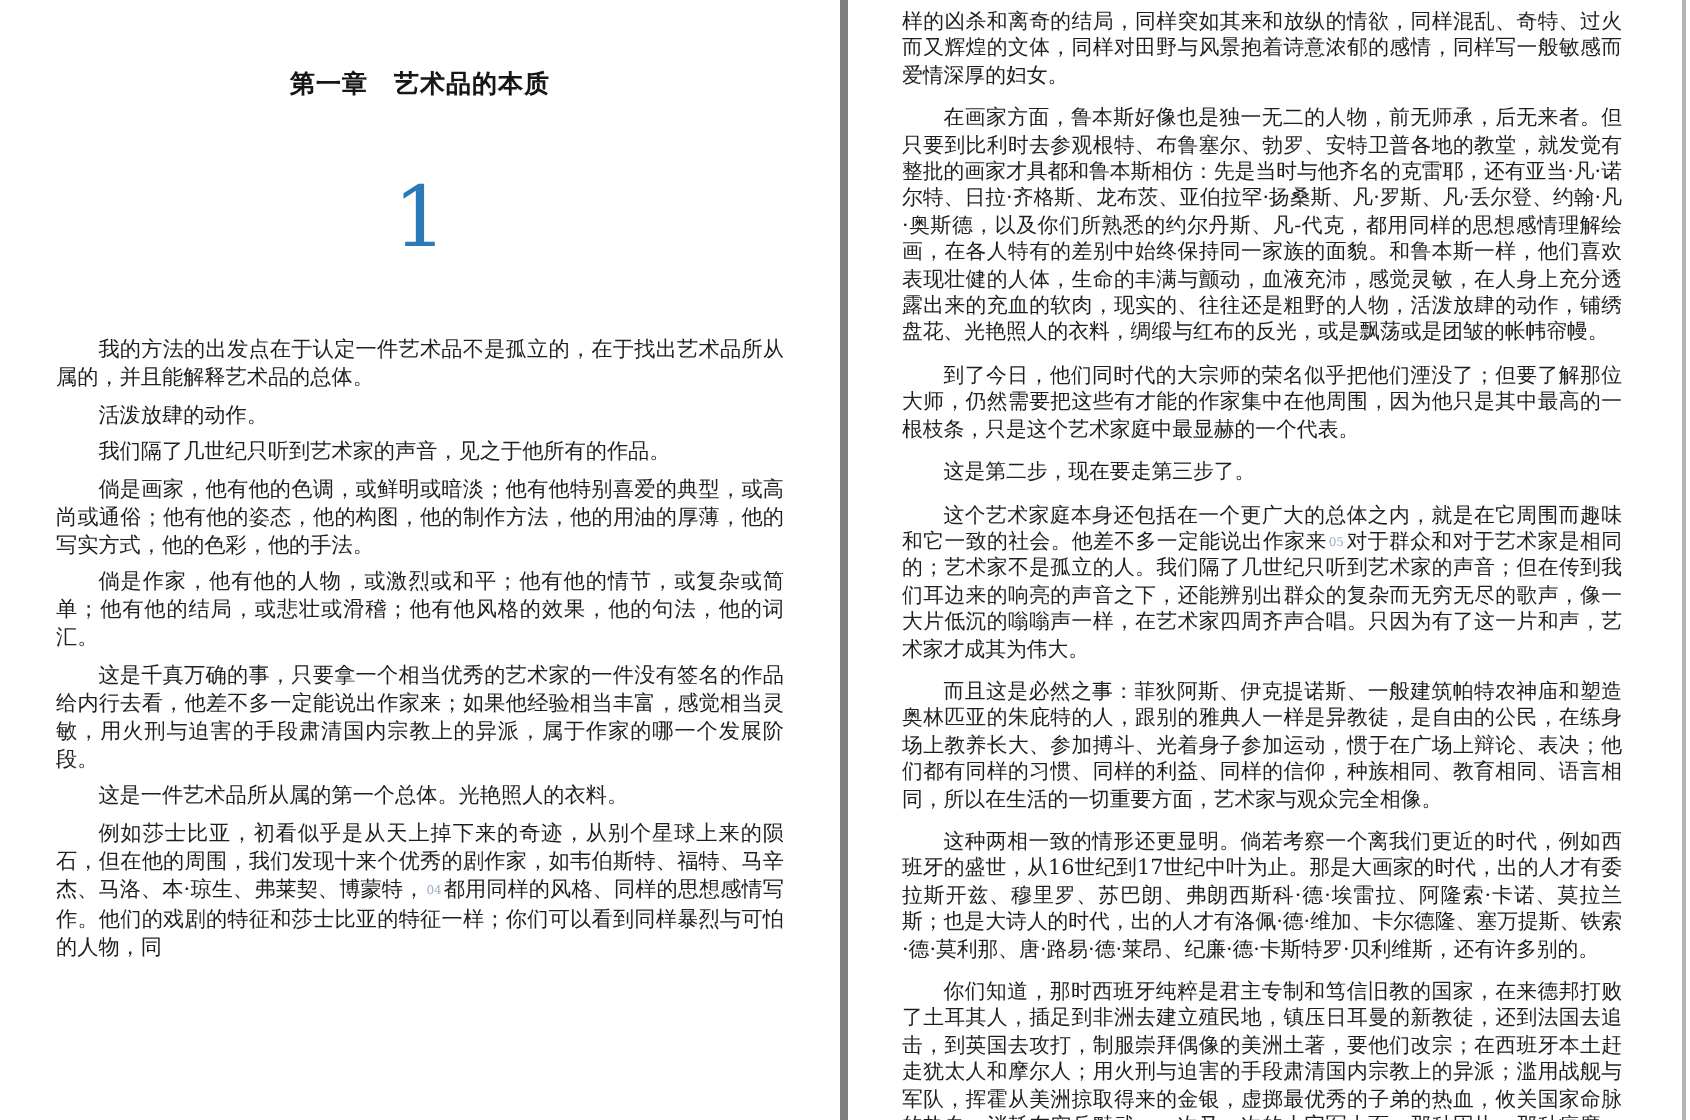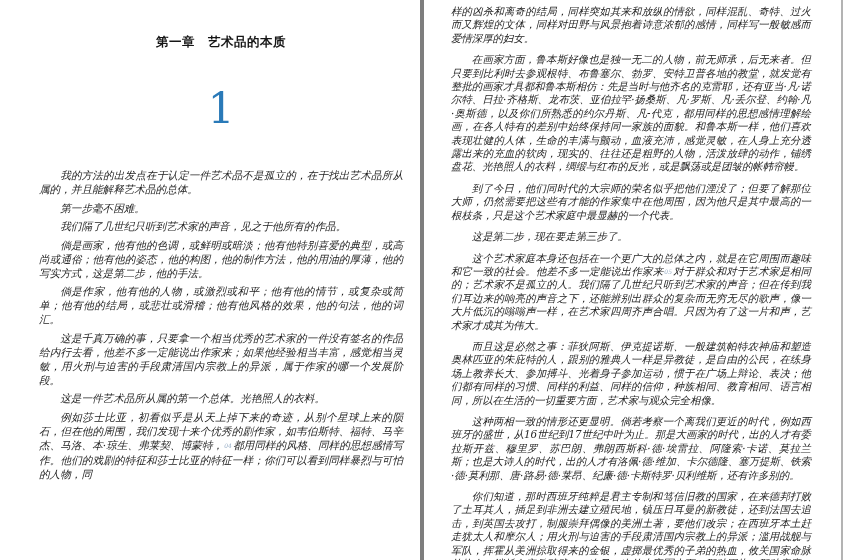--- a/index.html
+++ b/index.html
@@ -1,47 +1,47 @@
 <!DOCTYPE html>
 <html><head>
 <meta charset="utf-8">
 <style>
   html,body{margin:0;padding:0;background:#ffffff;}
   .stage{position:relative;width:845px;height:560px;background:#ffffff;overflow:hidden;
          font-family:"DejaVu Serif","Liberation Serif",serif;color:#1f1f1f;}
   .page{position:absolute;top:0;height:560px;background:#ffffff;overflow:hidden;}
-  .page-left{left:0;width:420px;margin-left:11px;}
+  .page-left{left:0;width:420px;}
   .page-right{left:424px;width:419px;}
   .divider{position:absolute;top:0;left:420px;width:4px;height:560px;background:#7e7e7e;}
   .right-edge{position:absolute;top:0;right:0;width:2px;height:560px;background:#b3b3b3;}
   .chapter{position:absolute;top:34px;left:0;width:100%;text-align:center;
            font-weight:bold;font-size:12.5px;letter-spacing:.5px;color:#161616;}
   .secnum{position:absolute;top:88px;left:0;width:100%;text-align:center;
           font-size:42px;line-height:42px;font-family:"DejaVu Serif",serif;}
   .body{position:absolute;text-align:justify;}
   .body-left{top:168px;left:28px;width:364px;font-size:10.6px;line-height:14px;}
   .body-right{top:5px;left:27px;width:360px;font-size:10.4px;line-height:13.4px;}
-  .body p{margin:0 0 4.5px 0;text-indent:2em;font-style:italic;}
+  .body p{margin:0 0 4.5px 0;text-indent:2em;}
   .body-right p{margin-bottom:8px;}
   .noindent{text-indent:0 !important;}
   .fn{font-size:6px;color:#9ab0c8;vertical-align:1px;padding:0 1px;cursor:pointer;}
 </style>
 </head>
 <body>
 
 <div class="stage">
 
   <div class="page page-left">
     <div class="chapter">第一章　艺术品的本质</div>
     <div class="secnum" style="color: rgb(42, 122, 184);">1</div>
     <div class="body body-left">
       <p>我的方法的出发点在于认定一件艺术品不是孤立的，在于找出艺术品所从属的，并且能解释艺术品的总体。</p>
-      <p>第一步毫不困难。</p>
+      <p>活泼放肆的动作。</p>
       <p>我们隔了几世纪只听到艺术家的声音，见之于他所有的作品。</p>
-      <p>倘是画家，他有他的色调，或鲜明或暗淡；他有他特别喜爱的典型，或高尚或通俗；他有他的姿态，他的构图，他的制作方法，他的用油的厚薄，他的写实方式，这是第二步，他的手法。</p>
+      <p>倘是画家，他有他的色调，或鲜明或暗淡；他有他特别喜爱的典型，或高尚或通俗；他有他的姿态，他的构图，他的制作方法，他的用油的厚薄，他的写实方式，他的色彩，他的手法。</p>
       <p>倘是作家，他有他的人物，或激烈或和平；他有他的情节，或复杂或简单；他有他的结局，或悲壮或滑稽；他有他风格的效果，他的句法，他的词汇。</p>
       <p>这是千真万确的事，只要拿一个相当优秀的艺术家的一件没有签名的作品给内行去看，他差不多一定能说出作家来；如果他经验相当丰富，感觉相当灵敏，用火刑与迫害的手段肃清国内宗教上的异派，属于作家的哪一个发展阶段。</p>
       <p>这是一件艺术品所从属的第一个总体。光艳照人的衣料。</p>
       <p>
         <span>例如莎士比亚，初看似乎是从天上掉下来的奇迹，从别个星球上来的陨石，但在他的周围，我们发现十来个优秀的剧作家，如韦伯斯特、福特、马辛杰、马洛、本·琼生、弗莱契、博蒙特，</span><sup class="fn">04</sup><span>都用同样的风格、同样的思想感情写作。他们的戏剧的特征和莎士比亚的特征一样；你们可以看到同样暴烈与可怕的人物，同</span>
       </p>
     </div>
   </div>
 
   <div class="divider" style="background: rgb(126, 126, 126);"></div>

